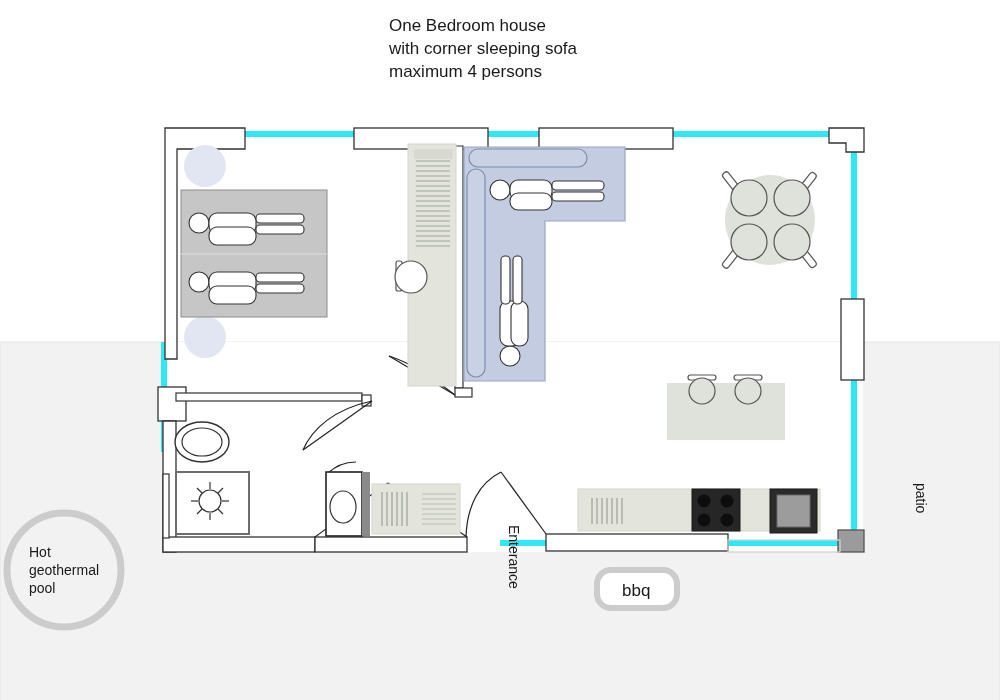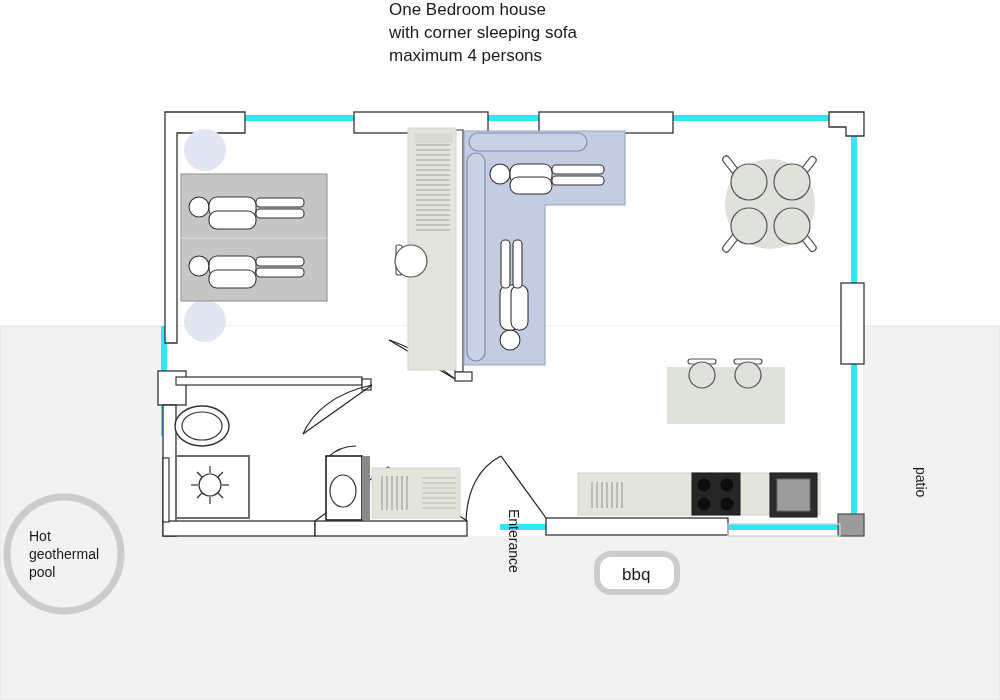--- a/index.html
+++ b/index.html
@@ -3,21 +3,21 @@
 <meta charset="utf-8">
 <style>
   html,body{margin:0;padding:0;}
   body{
     width:1000px;height:700px;
     background:#ffffff;
     font-family:"Liberation Sans", sans-serif;
     overflow:hidden;
     position:relative;
   }
-  #stage{position:absolute;left:0;top:0;width:1000px;height:516px;}
+  #stage{position:absolute;left:0;top:16px;width:1000px;height:516px;}
   svg{display:block;}
   .ttl{font-size:17px;fill:#1a1a1a;font-family:"Liberation Sans", sans-serif;}
   .lbl{font-size:14px;fill:#1a1a1a;font-family:"Liberation Sans", sans-serif;}
   .lbl-bbq{font-size:17px;fill:#1a1a1a;font-family:"Liberation Sans", sans-serif;}
 </style>
 </head>
 <body>
 
 <div id="stage">
 <svg width="1000" height="700" viewBox="0 0 1000 700" xmlns="http://www.w3.org/2000/svg">

